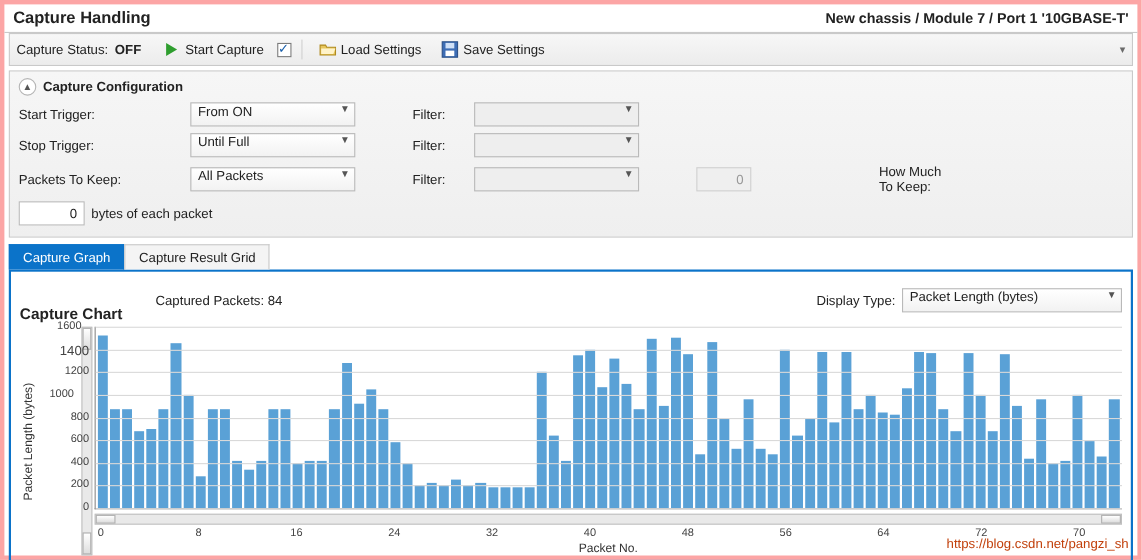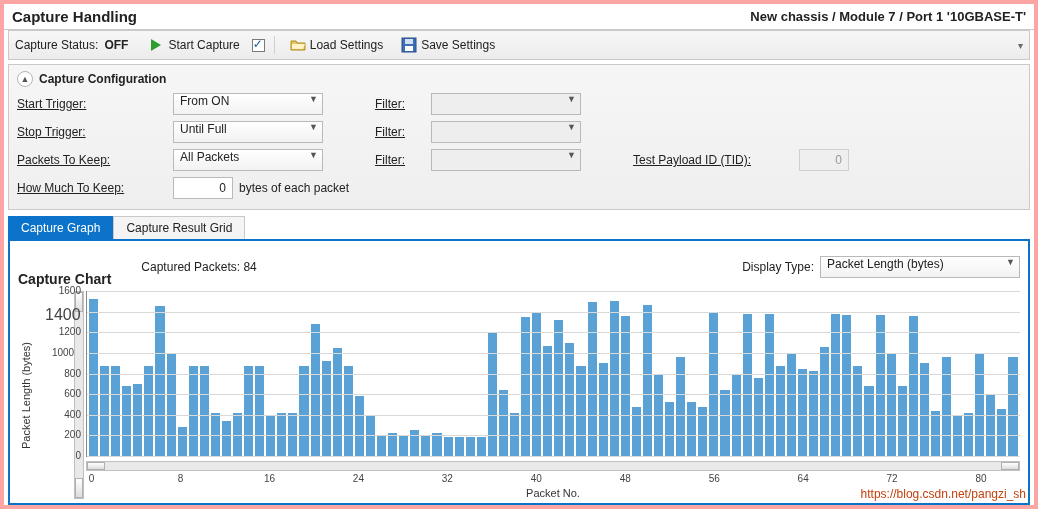--- a/index.html
+++ b/index.html
@@ -16,21 +16,21 @@
   .check { width:13px; height:13px; border:1px solid #7a7a7a; background:#fff; display:inline-block; position:relative; }
   .check::after { content:"✓"; position:absolute; top:-3px; left:0; font-size:12px; color:#1a5faa; }
   .sep { width:1px; height:18px; background:#cfcfcf; margin:0 3px; }
   .spacer { flex:1; }
   .chev { color:#6a6a6a; font-size:10px; }
 
   .panel { margin:4px; border:1px solid #c9c9c9; background:linear-gradient(#f6f6f6,#efefef); padding:6px 8px 10px 8px; }
   .panel-head { display:flex; align-items:center; gap:6px; font-weight:700; margin-bottom:6px; }
   .collapse-btn { width:16px; height:16px; border:1px solid #b5b5b5; border-radius:8px; background:#fff; display:flex; align-items:center; justify-content:center; font-size:9px; color:#555; cursor:pointer; }
   .cfg-grid { display:grid; grid-template-columns: 150px 150px 40px 50px 150px 40px 160px 60px; row-gap:6px; column-gap:6px; align-items:center; }
-  .lbl { color:#222;text-decoration:underline; }
+  .lbl { color:#222; }
   .combo { height:22px; border:1px solid #b9b9b9; background:linear-gradient(#fff,#f2f2f2); display:flex; justify-content:space-between; padding:0 4px 1px 6px; cursor:pointer; }
   .combo .arrow { font-size:9px; color:#555; }
   .combo.disabled { background:#eee; color:#999; }
   .txtnum { height:22px; width:60px; border:1px solid #b9b9b9; background:#fff; text-align:right; padding:0 6px; display:flex; align-items:center; justify-content:flex-end; }
   .txtdis { height:22px; width:50px; border:1px solid #d0d0d0; background:#efefef; color:#999; text-align:right; padding:0 6px; display:flex; align-items:center; justify-content:flex-end; }
 
   .tabs { display:flex; align-items:flex-end; margin:6px 4px 0 4px; gap:0; }
   .tab { padding:4px 12px; border:1px solid #c9c9c9; border-bottom:none; background:#f4f4f4; cursor:pointer; }
   .tab.active { background:#0b73c9; color:#fff; border-color:#0b73c9; }
 
@@ -140,21 +140,20 @@
           <span>All Packets</span>
           <span class="arrow">▼</span>
         </div>
       <div></div>
       <div class="lbl">Filter:</div>
       <div class="combo disabled">
           <span></span>
           <span class="arrow">▼</span>
         </div>
       <div></div>
-      <div class="lbl">Test Payload ID (TID):</div>
       <div class="txtdis">0</div>
 
       <div class="lbl">How Much To Keep:</div>
       <div style="display:flex;align-items:center;gap:6px;grid-column:span 4;">
         <div class="txtnum">0</div>
         <span>bytes of each packet</span>
       </div>
       <div></div>
         <div></div>
         <div></div>
@@ -284,41 +283,41 @@
             <div class="grid-line" style="top: 50%;"></div>
             <div class="grid-line" style="top: 37.5%;"></div>
             <div class="grid-line" style="top: 25%;"></div>
             <div class="grid-line" style="top: 12.5%;"></div>
             <div class="grid-line" style="top: 0%;"></div>
             <div style="position: absolute; left: -42px; width: 36px; text-align: right; top: calc(100% - 6px); font-size: 10px; color: rgb(68, 68, 68);">0</div>
             <div style="position: absolute; left: -42px; width: 36px; text-align: right; top: calc(87.5% - 6px); font-size: 10px; color: rgb(68, 68, 68);">200</div>
             <div style="position: absolute; left: -42px; width: 36px; text-align: right; top: calc(75% - 6px); font-size: 10px; color: rgb(68, 68, 68);">400</div>
             <div style="position: absolute; left: -42px; width: 36px; text-align: right; top: calc(62.5% - 6px); font-size: 10px; color: rgb(68, 68, 68);">600</div>
             <div style="position: absolute; left: -42px; width: 36px; text-align: right; top: calc(50% - 6px); font-size: 10px; color: rgb(68, 68, 68);">800</div>
-            <div style="position: absolute; left: -42px; width: 36px; text-align: center; top: calc(37.5% - 6px); font-size: 10px; color: rgb(68, 68, 68);">1000</div>
+            <div style="position: absolute; left: -42px; width: 36px; text-align: left; top: calc(37.5% - 6px); font-size: 10px; color: rgb(68, 68, 68);">1000</div>
             <div style="position: absolute; left: -42px; width: 36px; text-align: right; top: calc(25% - 6px); font-size: 10px; color: rgb(68, 68, 68);">1200</div>
-            <div style="position: absolute; left: -42px; width: 36px; text-align: left; top: calc(12.5% - 6px); font-size: 16px; color: rgb(68, 68, 68);">1400</div>
-            <div style="position: absolute; left: -42px; width: 36px; text-align: right; top: calc(0% - 6px); font-size: 10px; color: rgb(68, 68, 68);">1600</div>
+            <div style="position: absolute; left: -42px; width: 36px; text-align: right; top: calc(12.5% - 6px); font-size: 12px; color: rgb(68, 68, 68);">1400</div>
+            <div style="position: absolute; left: -42px; width: 36px; text-align: center; top: calc(0% - 6px); font-size: 10px; color: rgb(68, 68, 68);">1600</div>
           </div>
         <div class="xsc">
             <div class="thumbh"></div>
             <div class="thumbh r"></div>
           </div>
         <div class="xticks" id="xticks">
             <div class="xtick" style="left: 0.595238%;">0</div>
             <div class="xtick" style="left: 10.119%;">8</div>
             <div class="xtick" style="left: 19.6429%;">16</div>
             <div class="xtick" style="left: 29.1667%;">24</div>
             <div class="xtick" style="left: 38.6905%;">32</div>
             <div class="xtick" style="left: 48.2143%;">40</div>
             <div class="xtick" style="left: 57.7381%;">48</div>
             <div class="xtick" style="left: 67.2619%;">56</div>
             <div class="xtick" style="left: 76.7857%;">64</div>
             <div class="xtick" style="left: 86.3095%;">72</div>
-            <div class="xtick" style="left: 95.8333%;">80</div>
+            <div class="xtick" style="left: 95.8333%;">70</div>
           </div>
         <div class="xlabel">Packet No.</div>
       </div>
     </div>
   </div>
 
   <div style="position:absolute;right:8px;bottom:4px;color:#c2410c;font-size:12px;">https://blog.csdn.net/pangzi_sh</div>
 </div>
 
 </body></html>

